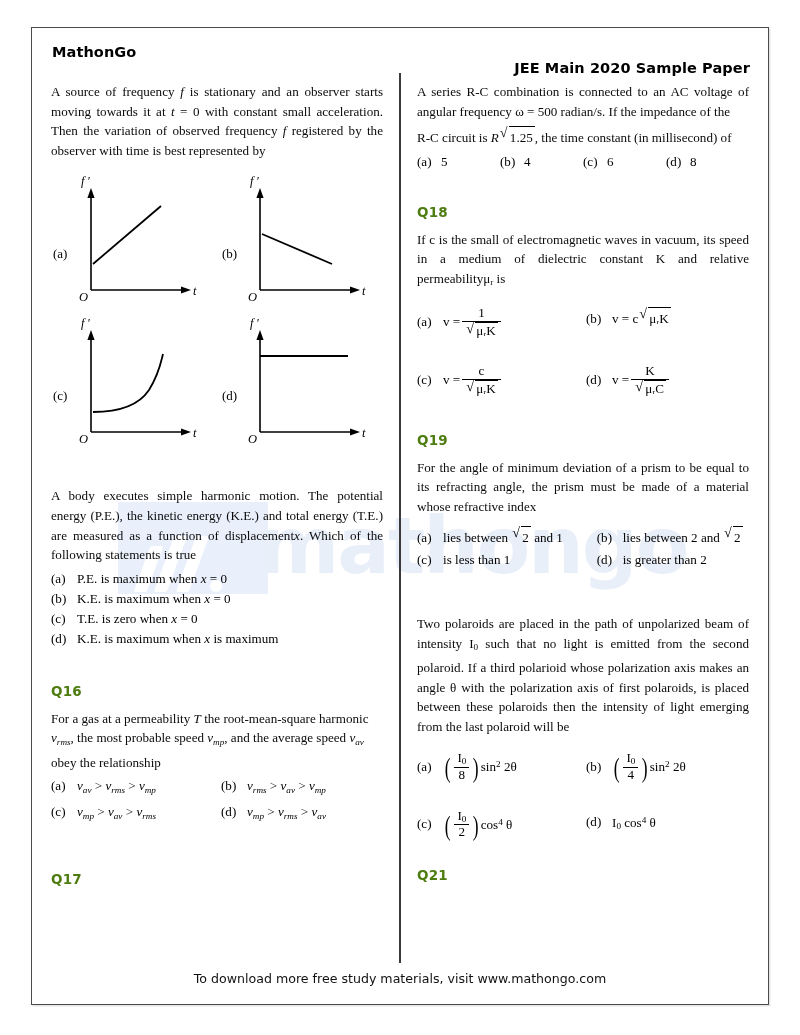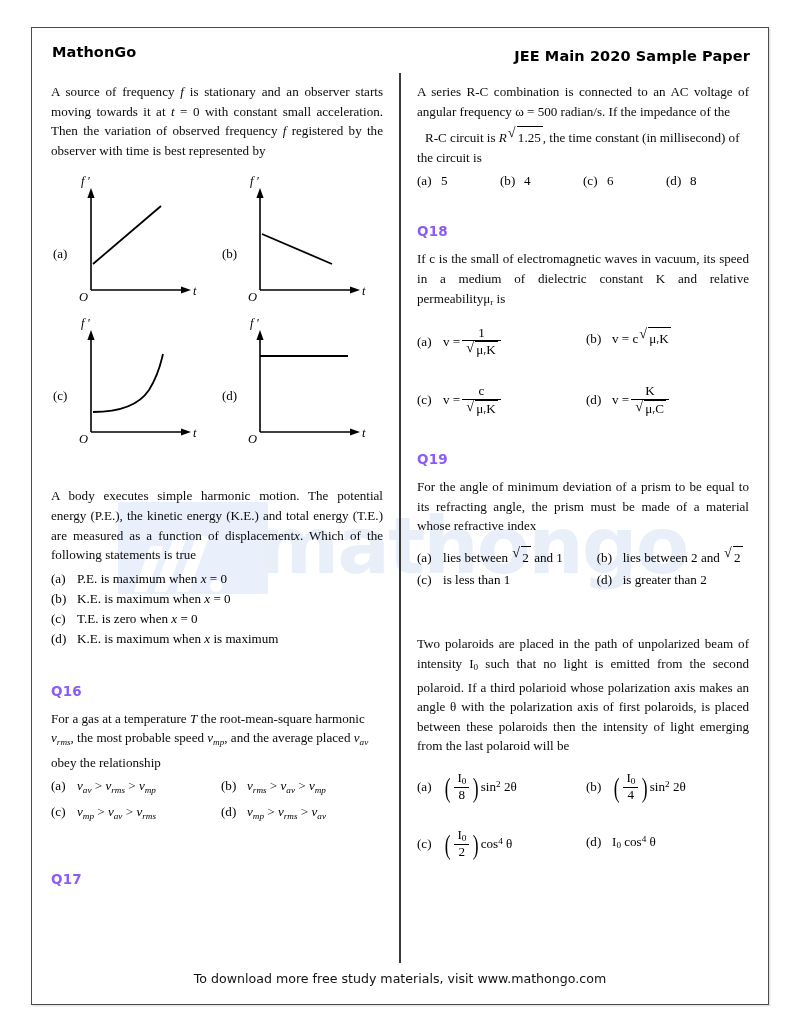--- a/index.html
+++ b/index.html
@@ -104,21 +104,21 @@
     top: 0;
     font-family: "DejaVu Sans", sans-serif;
     font-size: 14.5px;
     font-weight: 700;
     color: #000;
     letter-spacing: 0.1px;
   }
   .paper-title {
     position: absolute;
     right: 0;
-    top: 4px;
+    top: 16px;
     font-family: "DejaVu Sans", sans-serif;
     font-size: 14.5px;
     font-weight: 700;
     color: #000;
     letter-spacing: 0.1px;
     white-space: nowrap;
   }
 
   
   .col-divider {
@@ -147,21 +147,21 @@
     line-height: 19.6px;
     text-align: justify;
     color: #0a0a0a;
   }
   .qtext.nojust { text-align: left; }
 
   .qlabel {
     font-family: "DejaVu Sans", sans-serif;
     font-size: 13.5px;
     font-weight: 700;
-    color: #8b5cf6;
+    color: #4d7c0f;
     letter-spacing: 0.2px;
   }
 
   .spacer-sm { height: 10px; }
   .spacer-md { height: 18px; }
   .spacer-xl { height: 34px; }
 
   
   .opt-row {
     display: flex;
@@ -439,25 +439,25 @@
     <div class="opt-row">
       <span class="opt-tag">(d)</span>
       <span class="opt-body"><span>K.E. is maximum when </span><i>x</i><span> is maximum</span></span>
     </div>
 
     <div class="spacer-xl"></div>
 
     <div class="qlabel">Q16</div>
     <div class="spacer-sm"></div>
     <div class="qtext nojust">
-      <span>For a gas at a temperature</span>
+      <span>For a gas at a permeability</span>
       <i>T</i>
       <span>the root-mean-square harmonic</span>
       <i>v</i><span class="sub">rms</span><span>, the most probable speed</span>
-      <i>v</i><span class="sub">mp</span><span>, and the average placed</span>
+      <i>v</i><span class="sub">mp</span><span>, and the average speed</span>
       <i>v</i><span class="sub">av</span>
       <span>obey the relationship</span>
     </div>
 
     <div style="height:4px"></div>
 
     <div class="opt-grid">
       <div class="opt-row">
         <span class="opt-tag">(a)</span>
         <span class="opt-body">
@@ -505,26 +505,23 @@
     <div class="qlabel">Q17</div>
 
   </div>
 
   <div class="col col-right">
 
     <div class="qtext">
       <span>A series R-C combination is connected to an AC voltage of</span>
       <span>angular frequency ω = 500 radian/s. If the impedance of the</span>
     </div>
-    <div class="qtext nojust" style="margin-top:5px;margin-left:8px;">
+    <div class="qtext nojust" style="margin-top:5px;">
       <span>R-C circuit is</span>
       <i>R</i><span class="rad"><span class="radicand">1.25</span></span><span>, the time constant (in millisecond) of</span>
-    </div>
-    <div class="qtext nojust">
-      <span>the circuit is</span>
     </div>
 
     <div style="height:6px"></div>
 
     <div class="opt-inline">
       <span class="cell">
         <span class="opt-tag">(a)</span>
         <span>5</span>
       </span>
       <span class="cell">
@@ -672,18 +669,19 @@
 
       <div class="opt-row">
         <span class="opt-tag">(d)</span>
         <span class="opt-body"><span>I</span><span class="sub-up">0</span>&nbsp;<span>cos</span><span class="sup">4</span>&nbsp;<span>θ</span></span>
       </div>
 
     </div>
 
     <div style="height:26px"></div>
 
+    <div class="qlabel">Q21</div>
 
   </div>
 
   <div class="footer">To download more free study materials, visit www.mathongo.com</div>
 
 </div>
 
 </body></html>

